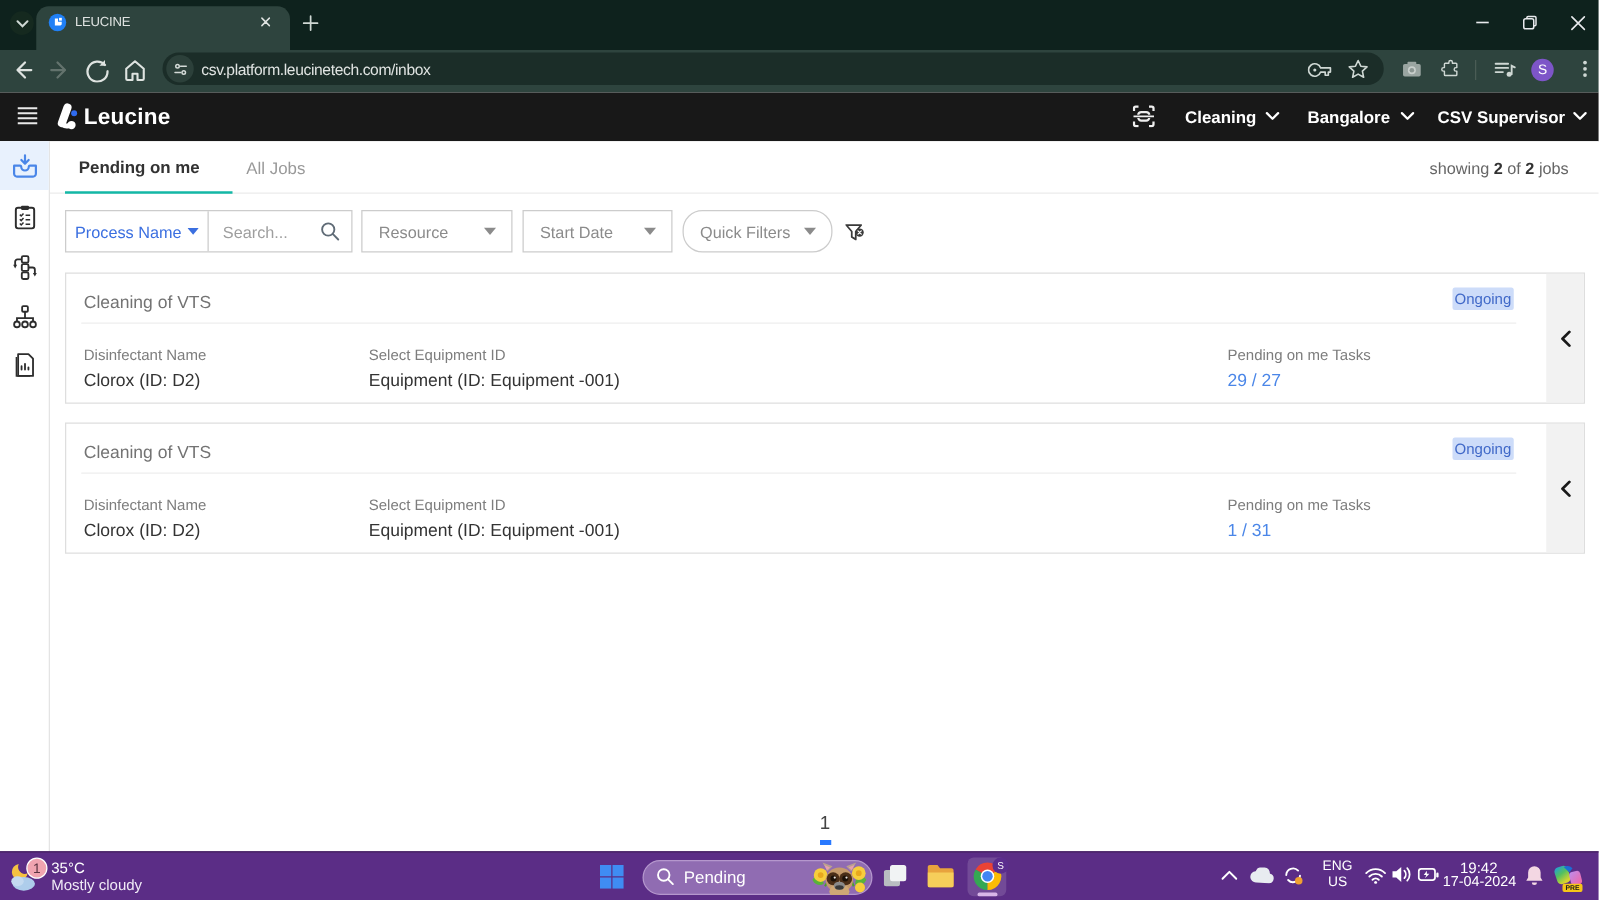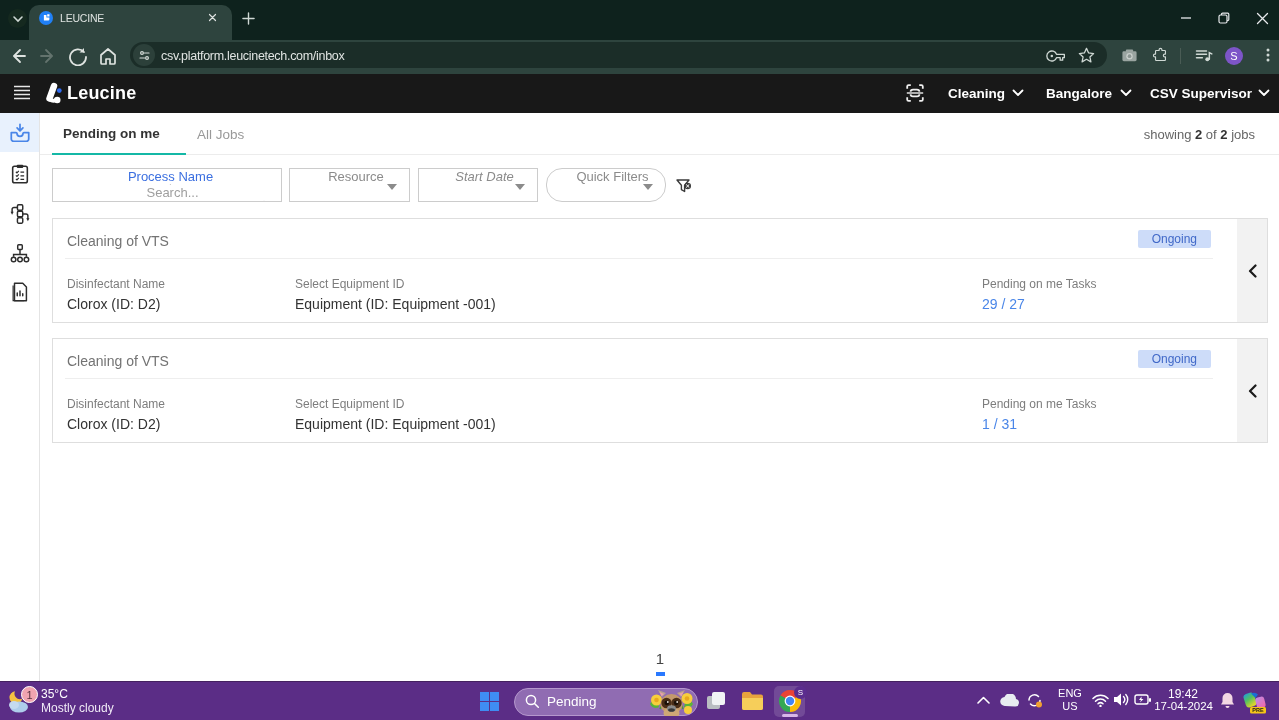--- a/index.html
+++ b/index.html
@@ -31,31 +31,31 @@
   .sb-active { left:0; top:113px; width:39px; height:39px; background:#e8f1fd; }
   .sb-icon { position:absolute; left:9px; width:22px; height:22px; }
   .tabsrow { left:40px; top:113px; width:1239px; height:42px; border-bottom:1px solid #ececec; background:#fff; }
   .ptab { left:52px; top:113px; width:134px; height:42px; color:#333; font-weight:700; font-size:13.5px;
     display:flex; align-items:center; padding-left:11px; border-bottom:2px solid #14b8a6; }
   .atab { left:186px; top:113px; width:64px; height:42px; color:#999; font-size:13.5px;
     display:flex; align-items:center; padding-left:11px; }
   .showing { right:24px; top:113px; height:42px; display:flex; align-items:center; color:#666; font-size:13px; }
 
   .fbox { position:absolute; top:168px; height:34px; border:1px solid #ccc; background:#fff;
-    display:flex; align-items:center; font-size:13px; color:#8b8b8b;flex-direction:column; }
+    display:flex; align-items:center; font-size:13px; color:#8b8b8b; }
 
   .card { position:absolute; left:52px; width:1216px; height:105px; background:#fff; border:1px solid #dedede; }
   .cardgrey { position:absolute; right:0; top:0; width:30px; height:103px; background:#f2f2f2;
     display:flex; align-items:center; justify-content:center; }
   .ctitle { position:absolute; left:14px; top:14px; color:#737373; font-size:14px; }
   .csep { position:absolute; left:12px; top:39px; width:1148px; border-top:1px solid #eee; }
   .clabel { position:absolute; color:#7d7d7d; font-size:12px; }
   .cvalue { position:absolute; color:#333; font-size:14px; }
   .badge { position:absolute; right:56px; top:11px; background:#cddcf9; color:#4169c8; font-size:12px;
-    padding:2px 14px; border-radius:2px; }
+    padding:2px 2px; border-radius:2px; }
 
   
   .taskbar { left:0; top:681px; width:1279px; height:39px; background:#5b2d86; border-top:1px solid #44215f; }
 </style>
 </head>
 <body>
 
 <div class="abs tabbar"></div>
 <div class="abs tabsearch">
   <svg width="12" height="12" viewBox="0 0 12 12">
@@ -257,21 +257,21 @@
       <circle cx="7" cy="7" r="5.2" stroke="#5f6b76" stroke-width="1.6" fill="none"></circle>
       <path d="M11 11l4.5 4.5" stroke="#5f6b76" stroke-width="1.6" stroke-linecap="round"></path>
     </svg>
 </div>
 <div class="fbox" style="left:289px; width:121px;">
   <span style="margin-left:13px;">Resource</span>
   <svg style="margin-left:auto; margin-right:12px;" width="10" height="6" viewBox="0 0 10 6">
       <path d="M0 0h10L5 6z" fill="#8b8b8b"></path>
     </svg>
 </div>
-<div class="fbox" style="left:418px; width:120px;font-style:italic;">
+<div class="fbox" style="left:418px; width:120px;">
   <span style="margin-left:13px;">Start Date</span>
   <svg style="margin-left:auto; margin-right:12px;" width="10" height="6" viewBox="0 0 10 6">
       <path d="M0 0h10L5 6z" fill="#8b8b8b"></path>
     </svg>
 </div>
 <div class="fbox" style="left:546px; width:120px;border-radius:16px;">
   <span style="margin-left:13px;">Quick Filters</span>
   <svg style="margin-left:auto; margin-right:12px;" width="10" height="6" viewBox="0 0 10 6">
       <path d="M0 0h10L5 6z" fill="#8b8b8b"></path>
     </svg>

